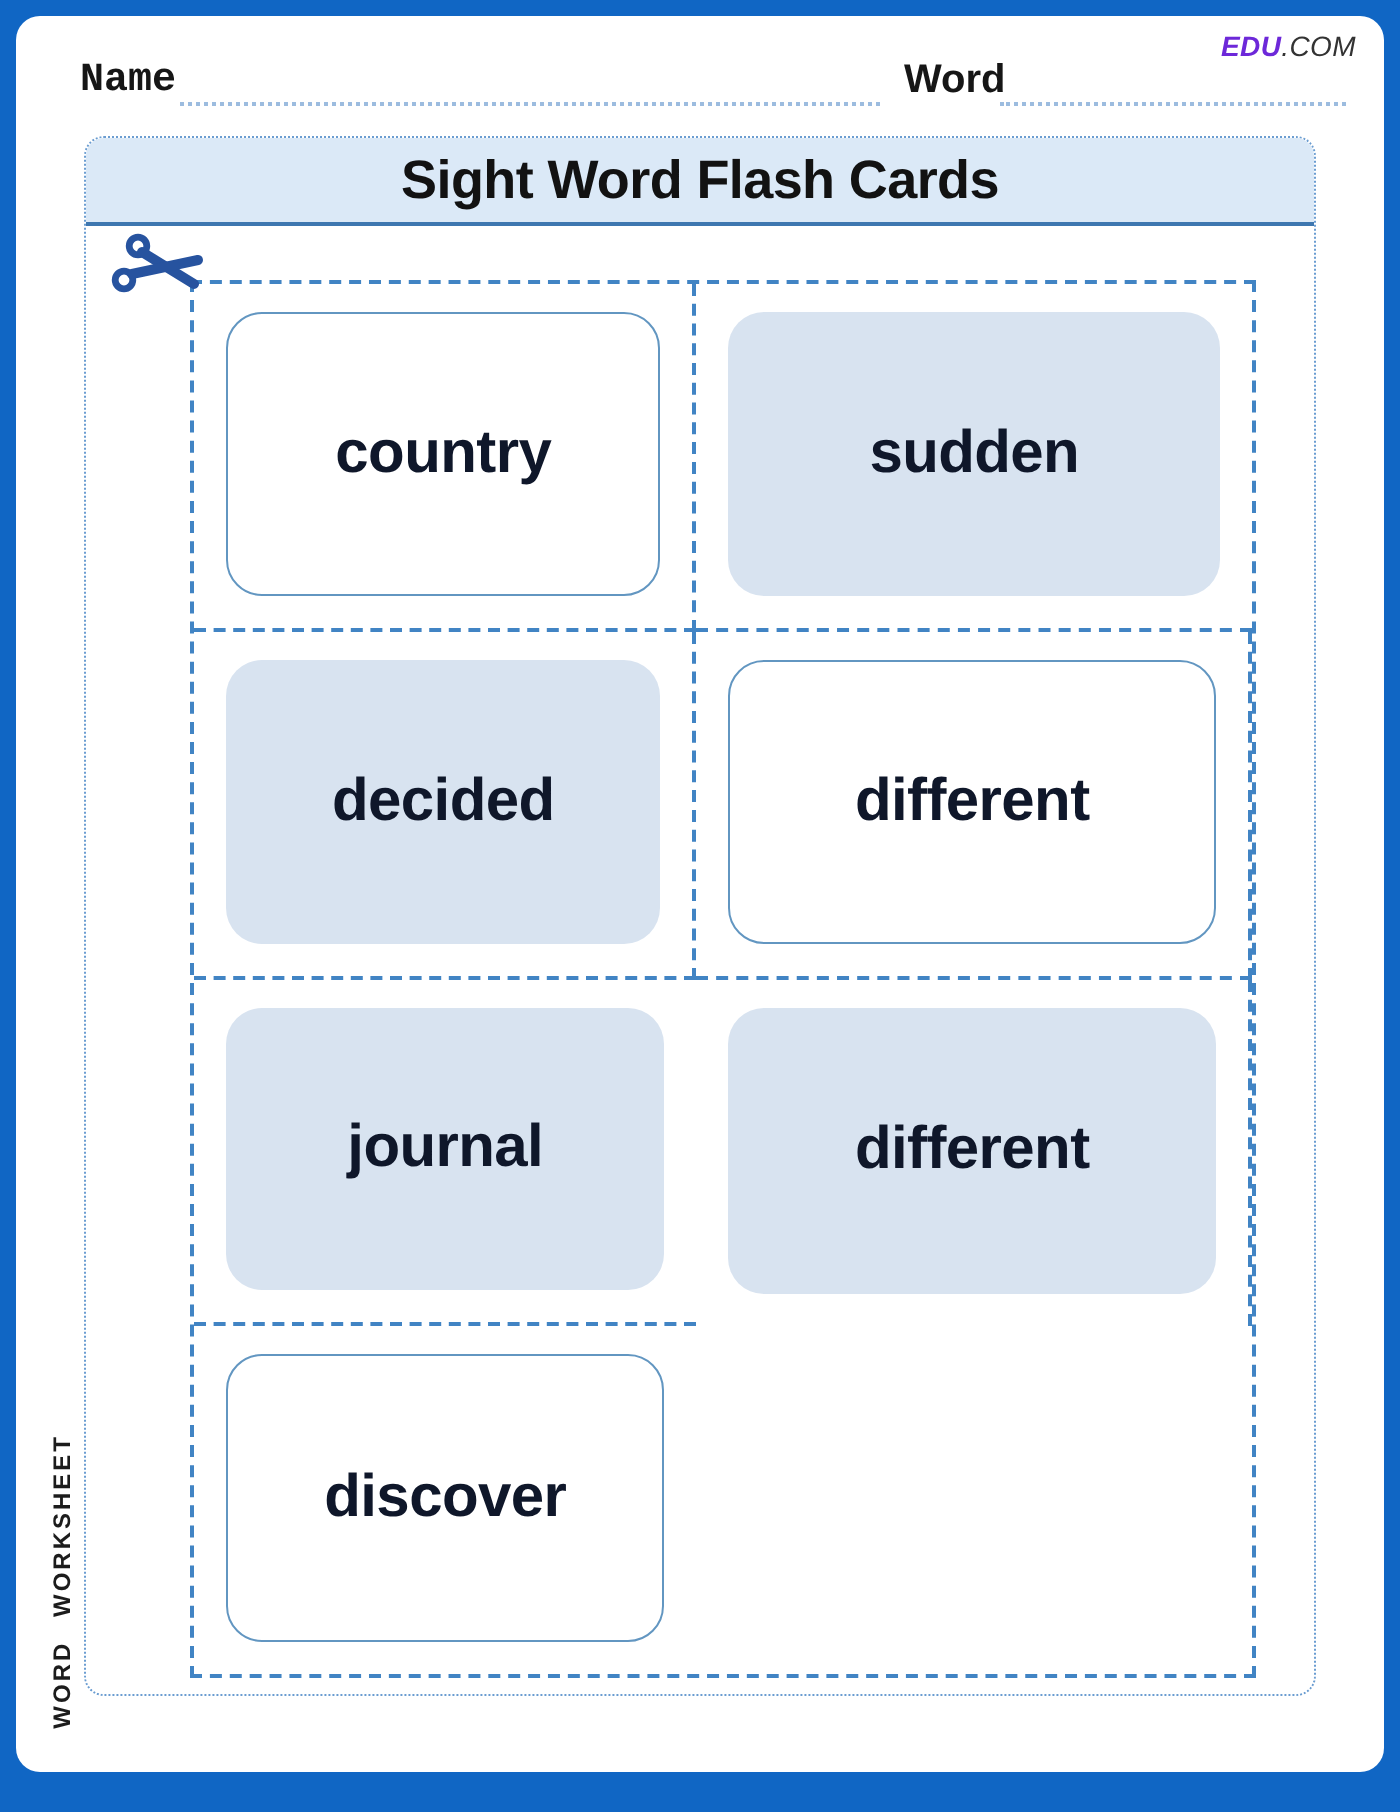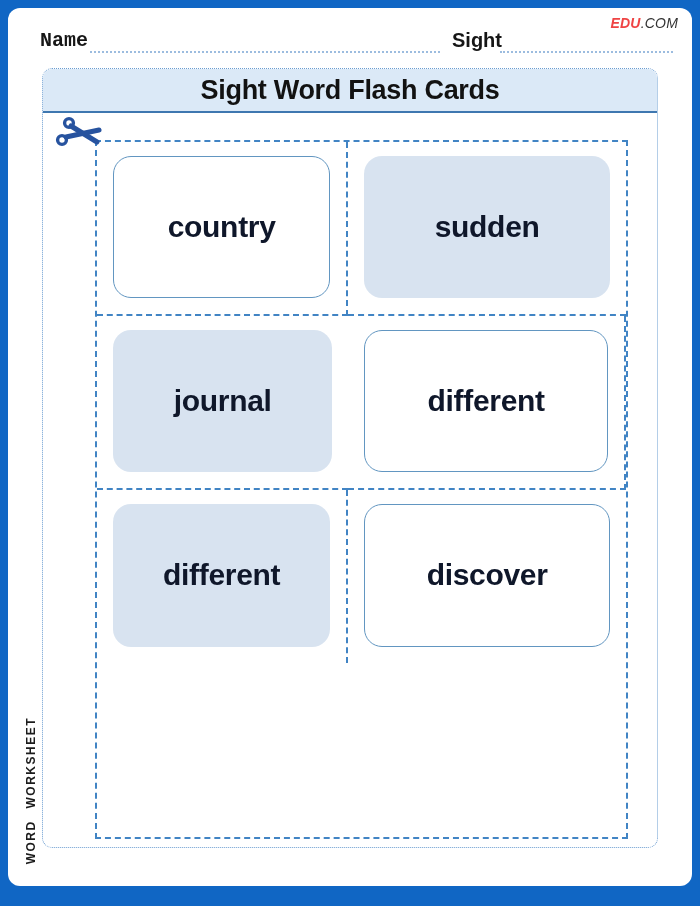--- a/index.html
+++ b/index.html
@@ -13,21 +13,21 @@
   .page {
     position:absolute; left:8px; top:8px; width:684px; height:878px;
     background:#ffffff; border-radius:12px;
   }
 
   
   .logo {
     position:absolute; top:7px; right:14px;
     font-size:14px; font-style:italic; color:#333; letter-spacing:0.2px;
   }
-  .logo .b { font-weight:bold; color:#ef4444; }
+  .logo .b { font-weight:bold; color:#6d28d9; }
 
   
   .field-label {
     position:absolute; top:21px; font-size:20px; font-weight:600; color:#161616;
   }
   .name-label { left:32px;font-family:Liberation Mono, monospace; }
   .date-label { left:444px; }
   .fill-line {
     position:absolute; top:24px; height:21px;
     border-bottom:2px dotted #9cbcdf;
@@ -90,21 +90,21 @@
 
 <div class="frame">
   <div class="page">
 
     <div class="logo">
       <span class="b">EDU</span><span>.COM</span>
     </div>
 
     <span class="field-label name-label">Name</span>
     <span class="fill-line name-line"></span>
-    <span class="field-label date-label">Sight</span>
+    <span class="field-label date-label">Word</span>
     <span class="fill-line date-line"></span>
 
     <div class="panel">
       <div class="title-bar">
         <h1>Sight Word Flash Cards</h1>
       </div>
 
       <div class="grid">
         <svg class="scissors" viewBox="0 0 48 42" xmlns="http://www.w3.org/2000/svg" aria-hidden="true">
           <circle cx="14" cy="8" r="4.4" fill="none" stroke="#27539f" stroke-width="3.4"></circle>
@@ -116,28 +116,33 @@
         <div class="cell col-left row-inner">
           <div class="card outline">
             <span class="word">country</span>
           </div>
         </div>
         <div class="cell row-inner">
           <div class="card filled">
             <span class="word">sudden</span>
           </div>
         </div>
-        <div class="cell row-inner">
+        <div class="cell col-left row-inner">
           <div class="card filled">
-            <span class="word">journal</span>
+            <span class="word">decided</span>
           </div>
         </div>
         <div class="cell col-left row-inner">
           <div class="card outline">
             <span class="word">different</span>
+          </div>
+        </div>
+        <div class="cell row-inner">
+          <div class="card filled">
+            <span class="word">journal</span>
           </div>
         </div>
         <div class="cell col-left">
           <div class="card filled">
             <span class="word">different</span>
           </div>
         </div>
         <div class="cell">
           <div class="card outline">
             <span class="word">discover</span>

